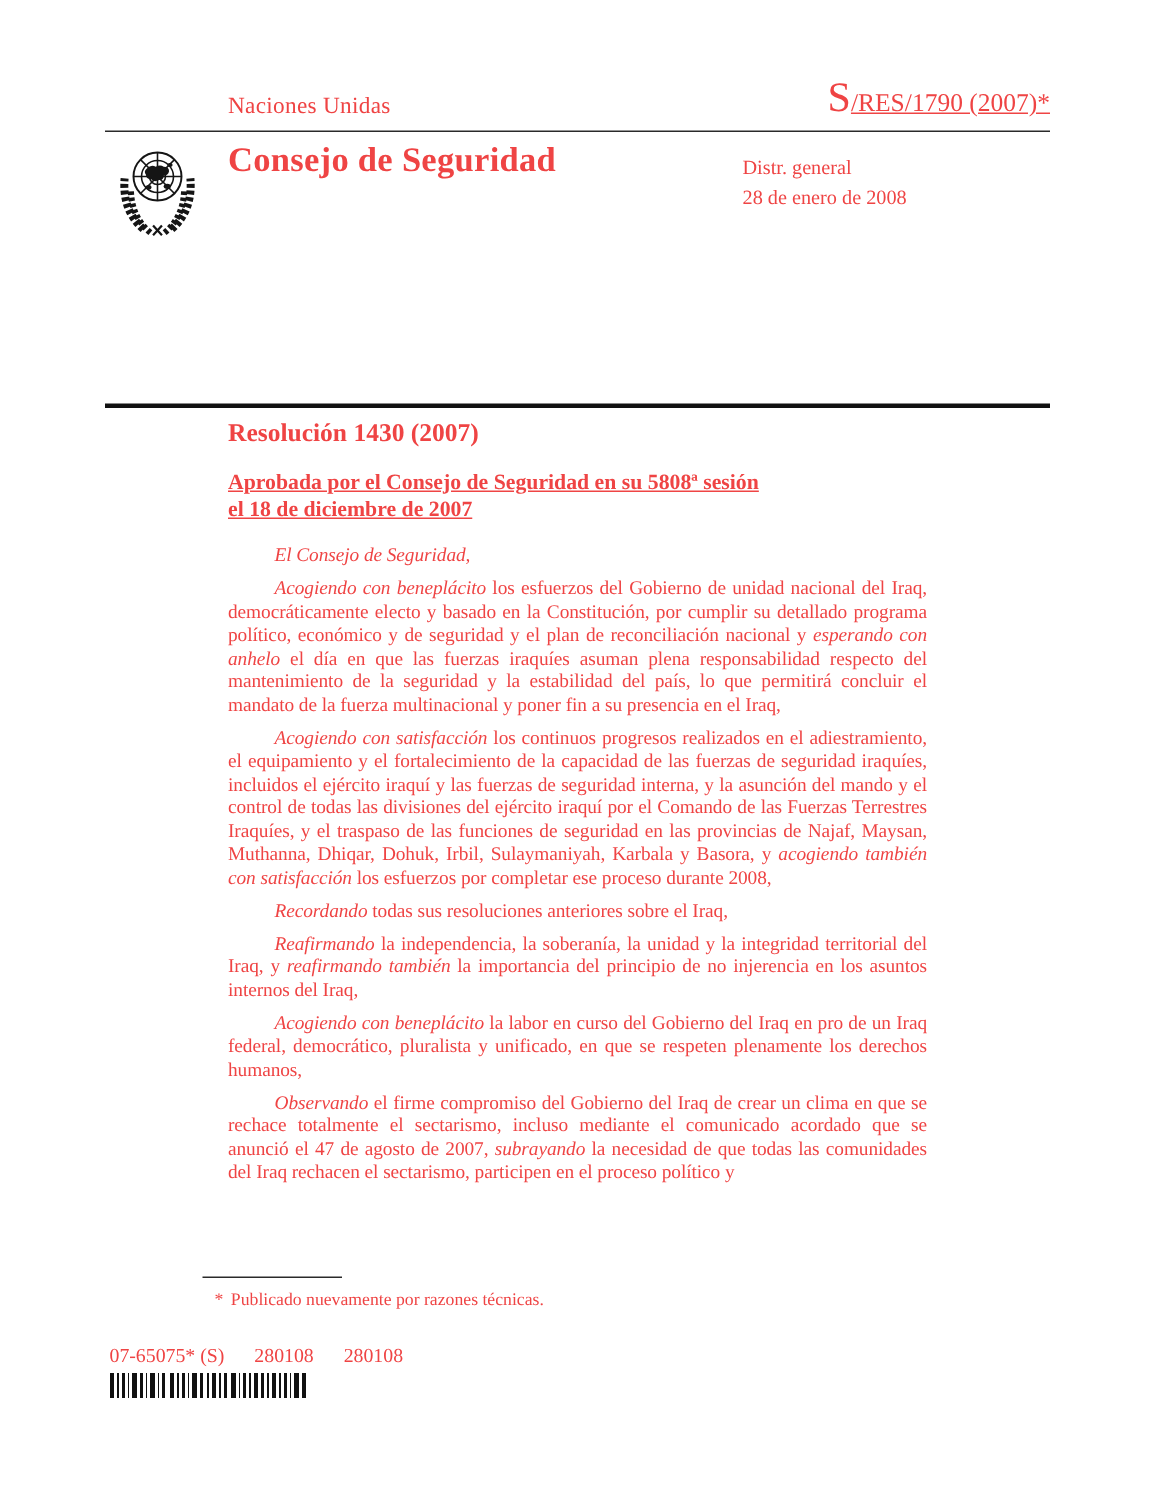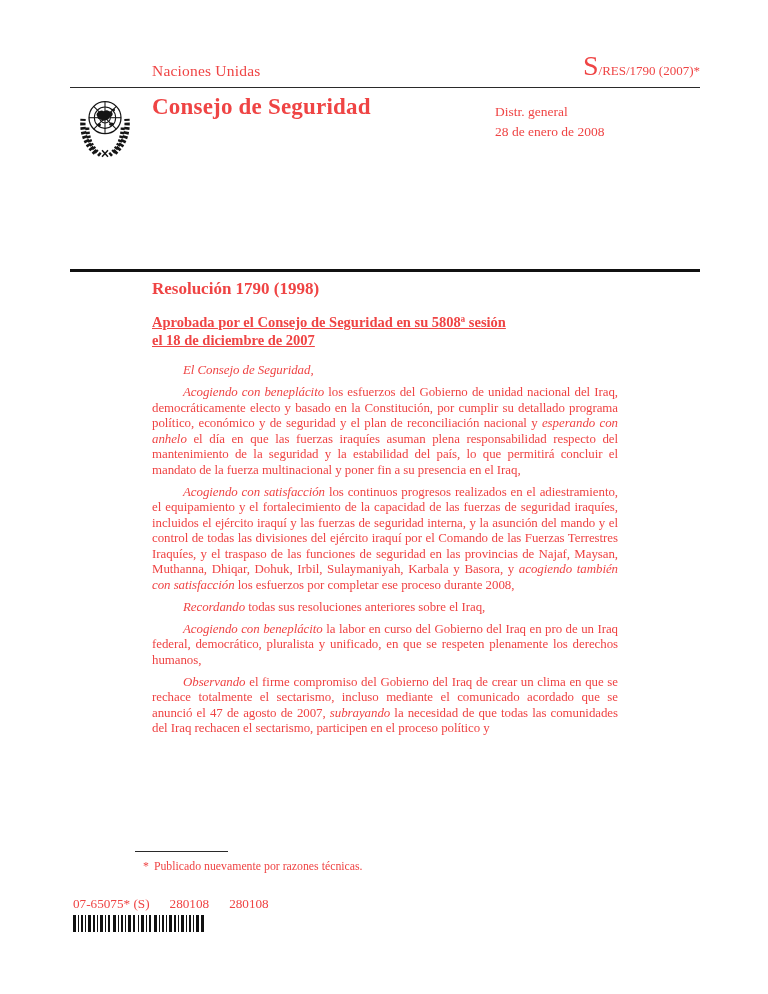--- a/index.html
+++ b/index.html
@@ -15,21 +15,21 @@
   
   .org-name {
     position:absolute; left:152px; top:62px;
     font-size:15.5px; letter-spacing:0.2px;
   }
   .doc-symbol {
     position:absolute; right:68px; top:52px;
     display:flex; align-items:baseline;
   }
   .doc-symbol .big { font-size:28px; line-height:28px; }
-  .doc-symbol .rest { font-size:13px; }
+  .doc-symbol .rest { font-size:17px;text-decoration:underline; }
   .rule-thin {
     position:absolute; left:70px; top:87px;
     width:630px; height:1px; background:#2a2a2a;
   }
   .emblem {
     position:absolute; left:74px; top:94px;
     width:62px; height:64px;
   }
   .organ-title {
     position:absolute; left:152px; top:94px;
@@ -127,30 +127,31 @@
   <div class="organ-title">Consejo de Seguridad</div>
 
   <div class="distr">
     <div>Distr. general</div>
     <div>28 de enero de 2008</div>
   </div>
 
   <div class="rule-thick"></div>
 
   <div class="doc-body">
-    <h1 class="res-title">Resolución 1790 (1998)</h1>
+    <h1 class="res-title">Resolución 1430 (2007)</h1>
     <h2 class="res-subtitle">
       <div>Aprobada por el Consejo de Seguridad en su 5808ª sesión</div>
       <div>el 18 de diciembre de 2007</div>
     </h2>
     <div>
         <p class="para"><em>El Consejo de Seguridad,</em></p>
         <p class="para"><em>Acogiendo con beneplácito</em><span> los esfuerzos del Gobierno de unidad nacional del Iraq, democráticamente electo y basado en la Constitución, por cumplir su detallado programa político, económico y de seguridad y el plan de reconciliación nacional y </span><em>esperando con anhelo</em><span> el día en que las fuerzas iraquíes asuman plena responsabilidad respecto del mantenimiento de la seguridad y la estabilidad del país, lo que permitirá concluir el mandato de la fuerza multinacional y poner fin a su presencia en el Iraq,</span></p>
         <p class="para"><em>Acogiendo con satisfacción</em><span> los continuos progresos realizados en el adiestramiento, el equipamiento y el fortalecimiento de la capacidad de las fuerzas de seguridad iraquíes, incluidos el ejército iraquí y las fuerzas de seguridad interna, y la asunción del mando y el control de todas las divisiones del ejército iraquí por el Comando de las Fuerzas Terrestres Iraquíes, y el traspaso de las funciones de seguridad en las provincias de Najaf, Maysan, Muthanna, Dhiqar, Dohuk, Irbil, Sulaymaniyah, Karbala y Basora, y </span><em>acogiendo también con satisfacción</em><span> los esfuerzos por completar ese proceso durante 2008,</span></p>
         <p class="para"><em>Recordando</em><span> todas sus resoluciones anteriores sobre el Iraq,</span></p>
+        <p class="para"><em>Reafirmando</em><span> la independencia, la soberanía, la unidad y la integridad territorial del Iraq, y </span><em>reafirmando también</em><span> la importancia del principio de no injerencia en los asuntos internos del Iraq,</span></p>
         <p class="para"><em>Acogiendo con beneplácito</em><span> la labor en curso del Gobierno del Iraq en pro de un Iraq federal, democrático, pluralista y unificado, en que se respeten plenamente los derechos humanos,</span></p>
         <p class="para"><em>Observando</em><span> el firme compromiso del Gobierno del Iraq de crear un clima en que se rechace totalmente el sectarismo, incluso mediante el comunicado acordado que se anunció el 47 de agosto de 2007, </span><em>subrayando</em><span> la necesidad de que todas las comunidades del Iraq rechacen el sectarismo, participen en el proceso político y</span></p>
       </div>
   </div>
 
   <div class="footnote">
     <div class="footnote-rule"></div>
     <div class="footnote-text">
       <span class="marker">*</span><span>Publicado nuevamente por razones técnicas.</span>
     </div>

